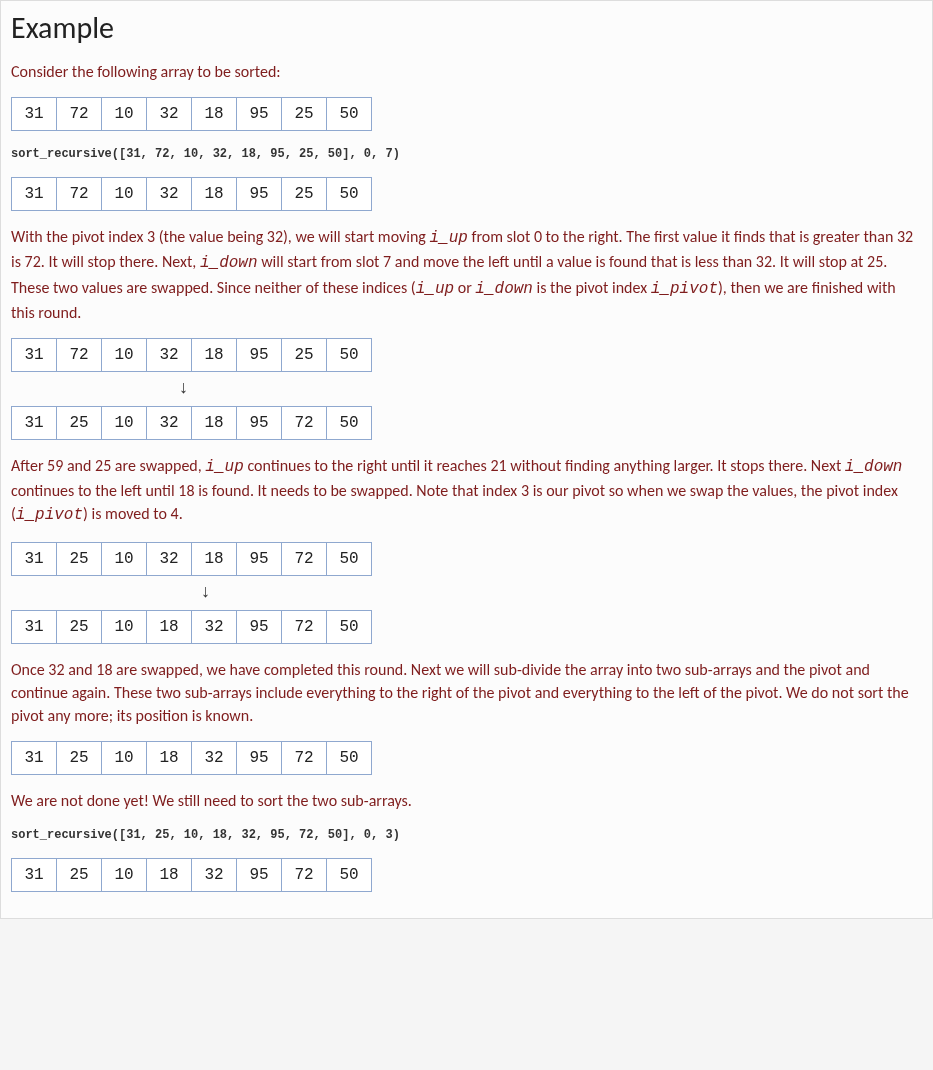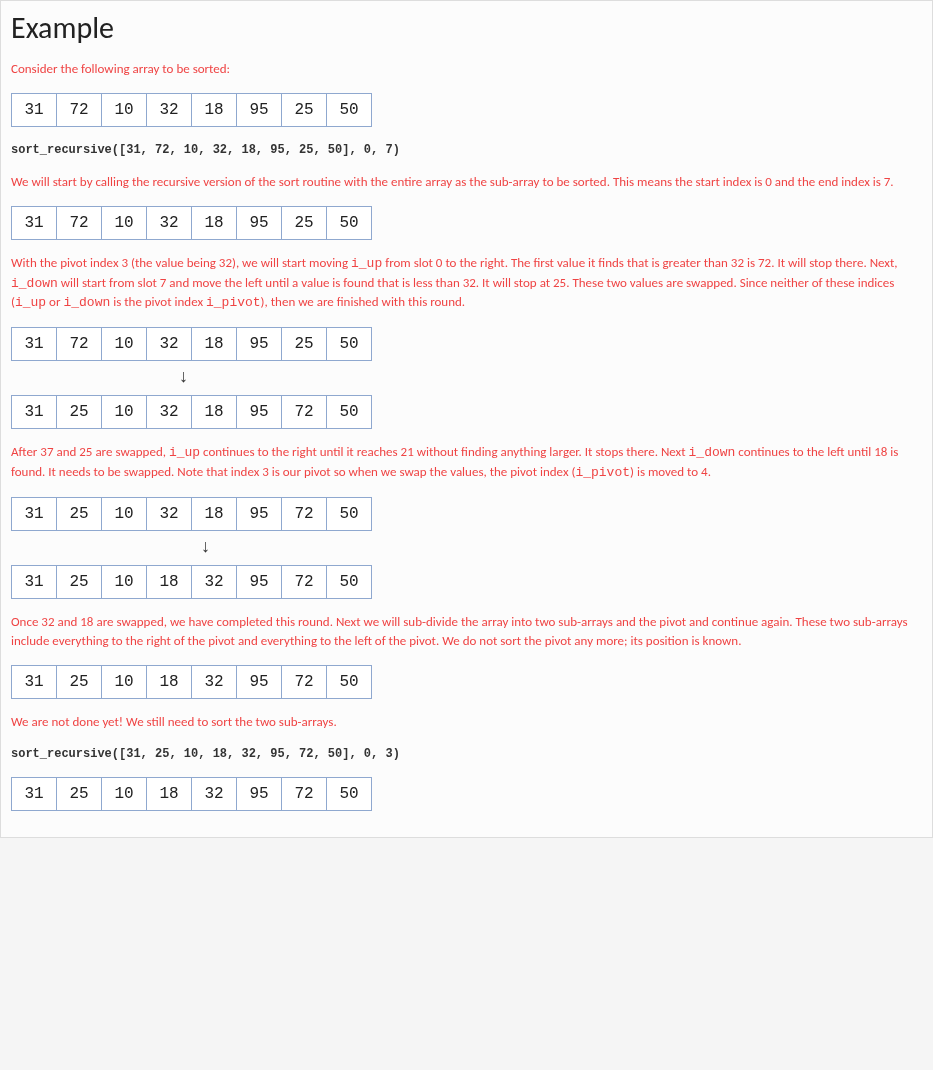--- a/index.html
+++ b/index.html
@@ -15,27 +15,28 @@
     border:1px solid #ddd;
     background:#fcfcfc;
   }
   h1{
     font-weight:400;
     font-size:30px;
     margin:0 0 10px 0;
     color:#222;
   }
   p{
-    font-size:13px;
+    font-size:16px;
     line-height:1.45;
     margin:14px 0;
-    color:#ef4444;
+    color:#7f1d1d;
   }
   code, .mono{
     font-family:Consolas,"Courier New",monospace;
+    font-style:italic;
   }
   .code-line{
     font-family:Consolas,"Courier New",monospace;
     font-weight:bold;
     font-size:12px;
     margin:16px 0;
   }
   table.arr{
     border-collapse:collapse;
     margin:10px 0 6px 0;
@@ -88,21 +89,20 @@
     <td>18</td>
     <td>95</td>
     <td>25</td>
     <td>50</td>
   </tr>
       </tbody>
     </table>
 
   <div class="code-line">sort_recursive([31, 72, 10, 32, 18, 95, 25, 50], 0, 7)</div>
 
-  <p>We will start by calling the recursive version of the sort routine with the entire array as the sub-array to be sorted. This means the start index is 0 and the end index is 7.</p>
 
   <table class="arr">
       <tbody>
         <tr>
     <td class="bL">31</td>
     <td>72</td>
     <td>10</td>
     <td>32</td>
     <td>18</td>
     <td>95</td>
@@ -142,21 +142,21 @@
     <td class="pivot">32</td>
     <td>18</td>
     <td>95</td>
     <td>72</td>
     <td class="bR">50</td>
   </tr>
       </tbody>
     </table>
 
   <p>
-    <span>After 37 and 25 are swapped, </span><code>i_up</code><span> continues to the right until it reaches 21 without finding anything larger. It stops there. Next </span><code>i_down</code><span> continues to the left until 18 is found. It needs to be swapped. Note that index 3 is our pivot so when we swap the values, the pivot index (</span><code>i_pivot</code><span>) is moved to 4.</span>
+    <span>After 59 and 25 are swapped, </span><code>i_up</code><span> continues to the right until it reaches 21 without finding anything larger. It stops there. Next </span><code>i_down</code><span> continues to the left until 18 is found. It needs to be swapped. Note that index 3 is our pivot so when we swap the values, the pivot index (</span><code>i_pivot</code><span>) is moved to 4.</span>
   </p>
 
   <table class="arr">
       <tbody>
         <tr>
     <td class="bL">31</td>
     <td>25</td>
     <td>10</td>
     <td class="pivot">32</td>
     <td class="pivot2">18</td>

